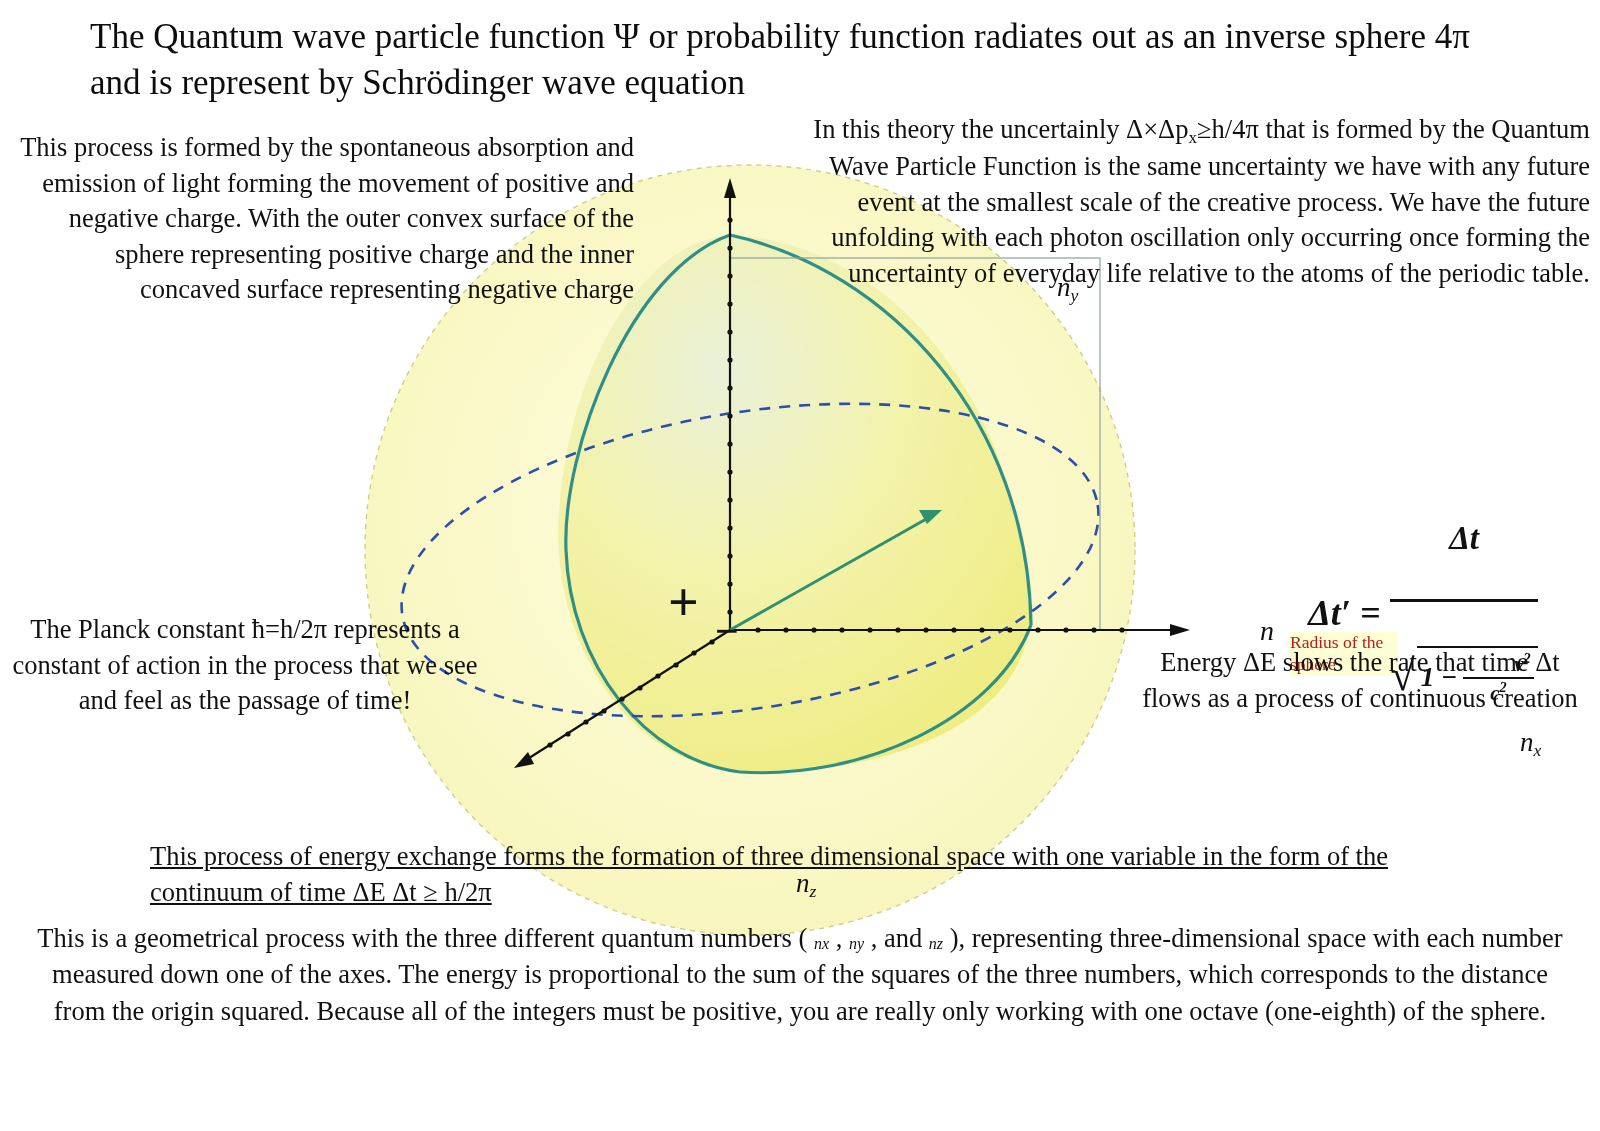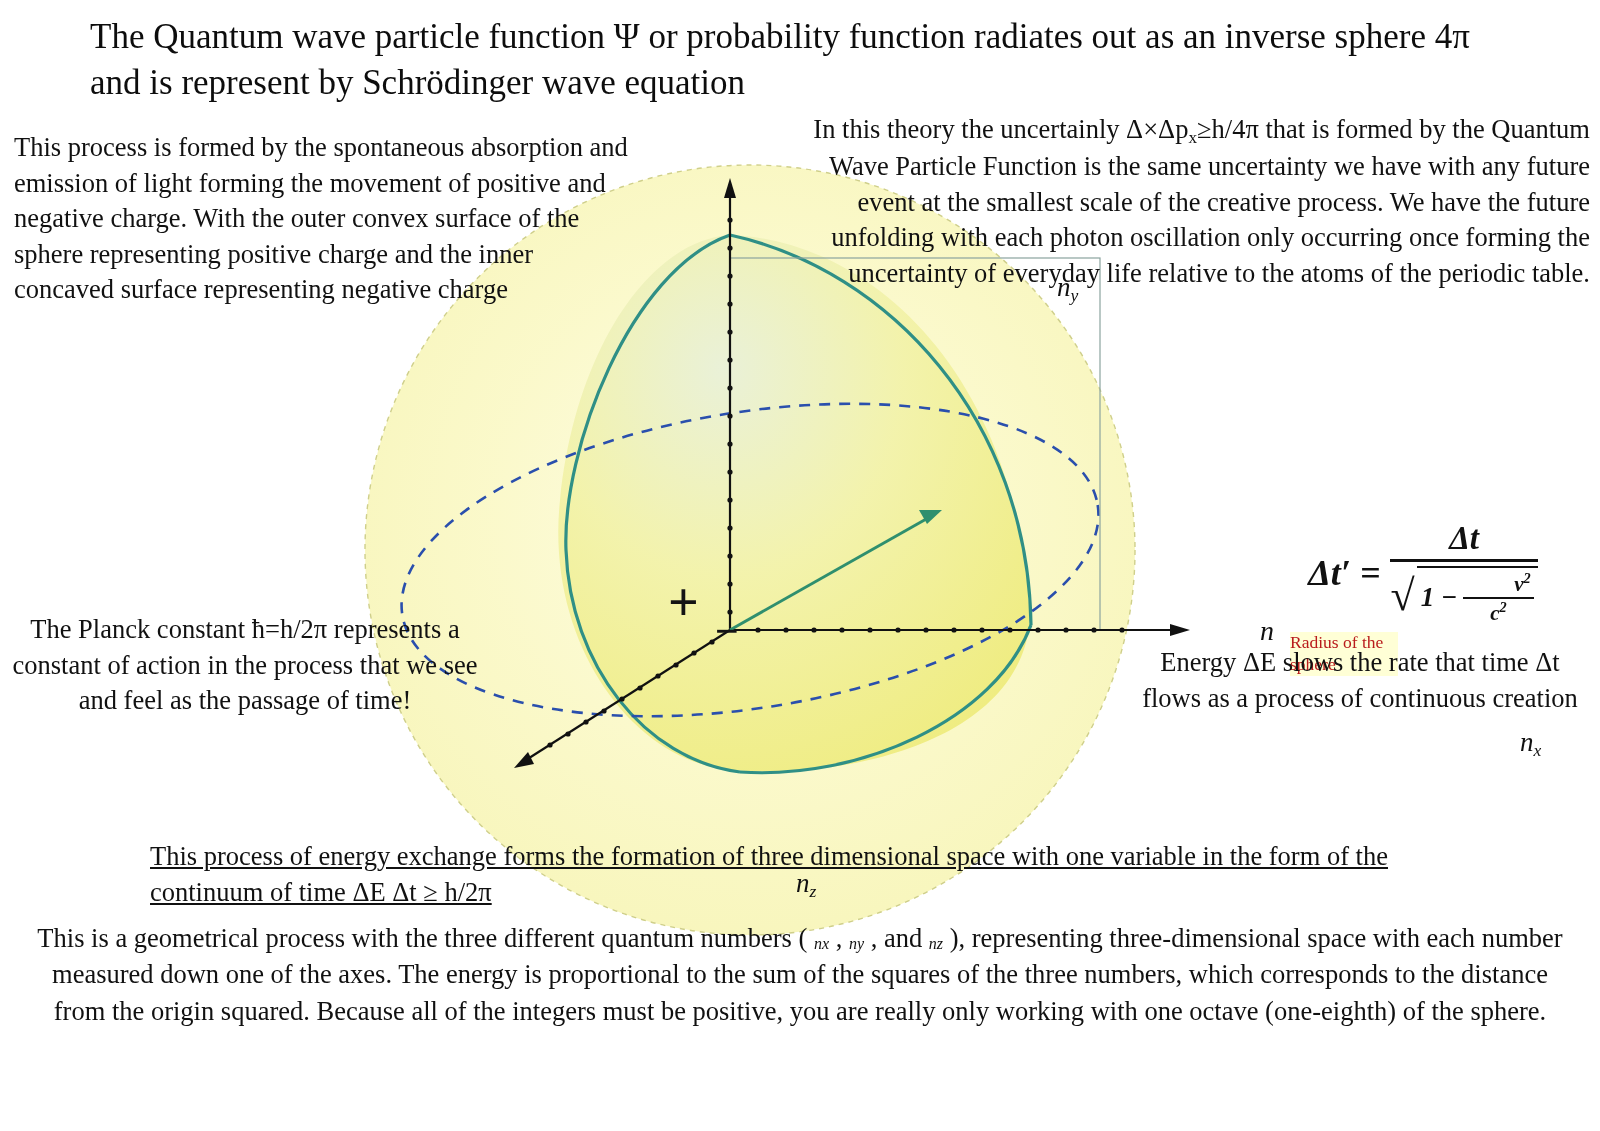--- a/index.html
+++ b/index.html
@@ -35,21 +35,21 @@
   .para {
     position: absolute;
     font-size: 26.5px;
     line-height: 1.34;
     color: #111111;
   }
   #para-left {
     left: 14px;
     top: 130px;
     width: 620px;
-    text-align: left;
+    text-align: right;
   }
   #para-right {
     left: 790px;
     top: 112px;
     width: 800px;
     text-align: right;
   }
   #para-planck {
     left: 10px;
     top: 612px;
@@ -115,20 +115,21 @@
     font-style: italic;
     font-weight: bold;
     font-size: 36px;
     margin-right: 10px;
     margin-left: 16px;
   }
   .frac {
     display: inline-flex;
     flex-direction: column;
     align-items: center;
+    gap: 40px;
   }
   .frac .num {
     font-style: italic;
     font-weight: bold;
     font-size: 33px;
     padding: 0 14px 2px 14px;
   }
   .frac .bar {
     width: 100%;
     height: 3px;

